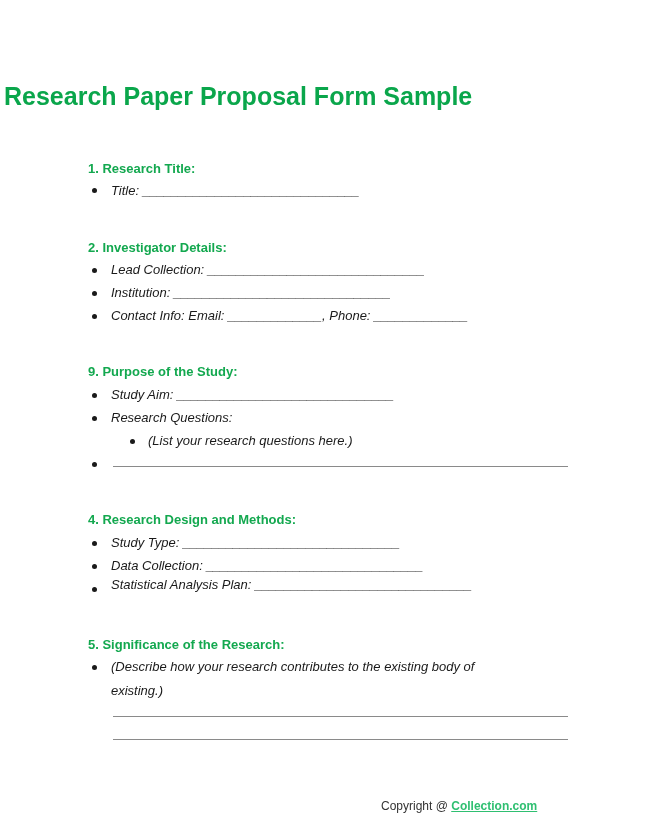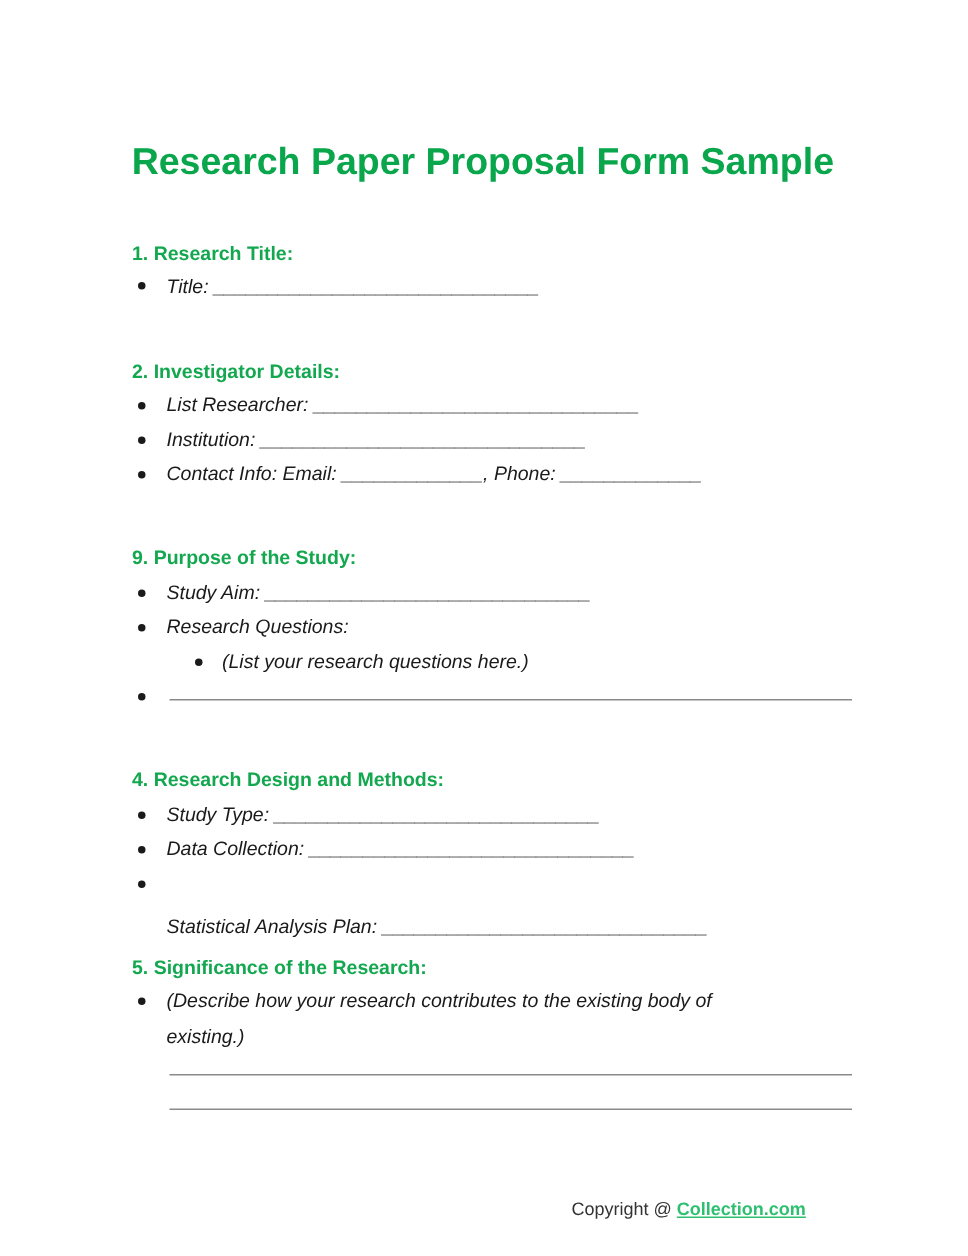--- a/index.html
+++ b/index.html
@@ -1,36 +1,36 @@
 <!DOCTYPE html>
 <html><head>
 <meta charset="utf-8">
 <style>
   html, body { margin:0; padding:0; background:#ffffff; }
   body { width:645px; height:837px; position:relative; font-family:"Liberation Sans", sans-serif; color:#1a1a1a; overflow:hidden; }
-  .title { position:absolute; left:0; width:540px; top:78px; text-align:right; font-size:25px; font-weight:bold; color:#0aa64b; margin:16px; }
+  .title { position:absolute; left:0; width:540px; top:78px; text-align:left; font-size:25px; font-weight:bold; color:#0aa64b; margin:4px; }
   .h { position:absolute; left:72px; font-size:13px; font-weight:bold; color:#13a84f; margin:16px; }
   .li { position:absolute; left:111px; font-size:13px; color:#1a1a1a; white-space:nowrap;font-style:italic; }
   .bullet { position:absolute; width:5px; height:5px; border-radius:50%; background:#1a1a1a; }
   .rule { position:absolute; height:1px; background:#8a8a8a; }
   .footer { position:absolute; top:799px; left:381px; font-size:12px; color:#333; }
   .footer a { color:#2fbf71; font-weight:bold; text-decoration:underline; }
 </style>
 </head>
 <body>
 
 <h1 class="title">Research Paper Proposal Form Sample</h1>
 
 <h2 class="h" style="top:145px">1. Research Title:</h2>
 <span class="bullet" style="left:92px;top:188px"></span>
 <span class="li" style="top:183px">Title: ______________________________</span>
 
 <h2 class="h" style="top:224px">2. Investigator Details:</h2>
 <span class="bullet" style="left:92px;top:268px"></span>
-<span class="li" style="top:262px">List Researcher: ______________________________</span>
+<span class="li" style="top:262px">Lead Collection: ______________________________</span>
 <span class="bullet" style="left:92px;top:291px"></span>
 <span class="li" style="top:285px">Institution: ______________________________</span>
 <span class="bullet" style="left:92px;top:314px"></span>
 <span class="li" style="top:308px">Contact Info: Email: _____________, Phone: _____________</span>
 
 <h2 class="h" style="top:348px">9. Purpose of the Study:</h2>
 <span class="bullet" style="left:92px;top:393px"></span>
 <span class="li" style="top:387px">Study Aim: ______________________________</span>
 <span class="bullet" style="left:92px;top:416px"></span>
 <span class="li" style="top:410px">Research Questions:</span>
@@ -38,21 +38,21 @@
 <span class="li" style="left:148px;top:433px">(List your research questions here.)</span>
 <span class="bullet" style="left:92px;top:462px"></span>
 <div class="rule" style="left:113px;top:466px;width:455px"></div>
 
 <h2 class="h" style="top:496px">4. Research Design and Methods:</h2>
 <span class="bullet" style="left:92px;top:541px"></span>
 <span class="li" style="top:535px">Study Type: ______________________________</span>
 <span class="bullet" style="left:92px;top:564px"></span>
 <span class="li" style="top:558px">Data Collection: ______________________________</span>
 <span class="bullet" style="left:92px;top:587px"></span>
-<span class="li" style="top:610px">Statistical Analysis Plan: ______________________________</span>
+<span class="li" style="top:577px">Statistical Analysis Plan: ______________________________</span>
 
 <h2 class="h" style="top:621px">5. Significance of the Research:</h2>
 <span class="bullet" style="left:92px;top:665px"></span>
 <span class="li" style="top:659px">(Describe how your research contributes to the existing body of</span>
 <span class="li" style="top:683px">existing.)</span>
 <div class="rule" style="left:113px;top:716px;width:455px"></div>
 <div class="rule" style="left:113px;top:739px;width:455px"></div>
 
 <div class="footer">
   <span>Copyright @ </span><a>Collection.com</a>

